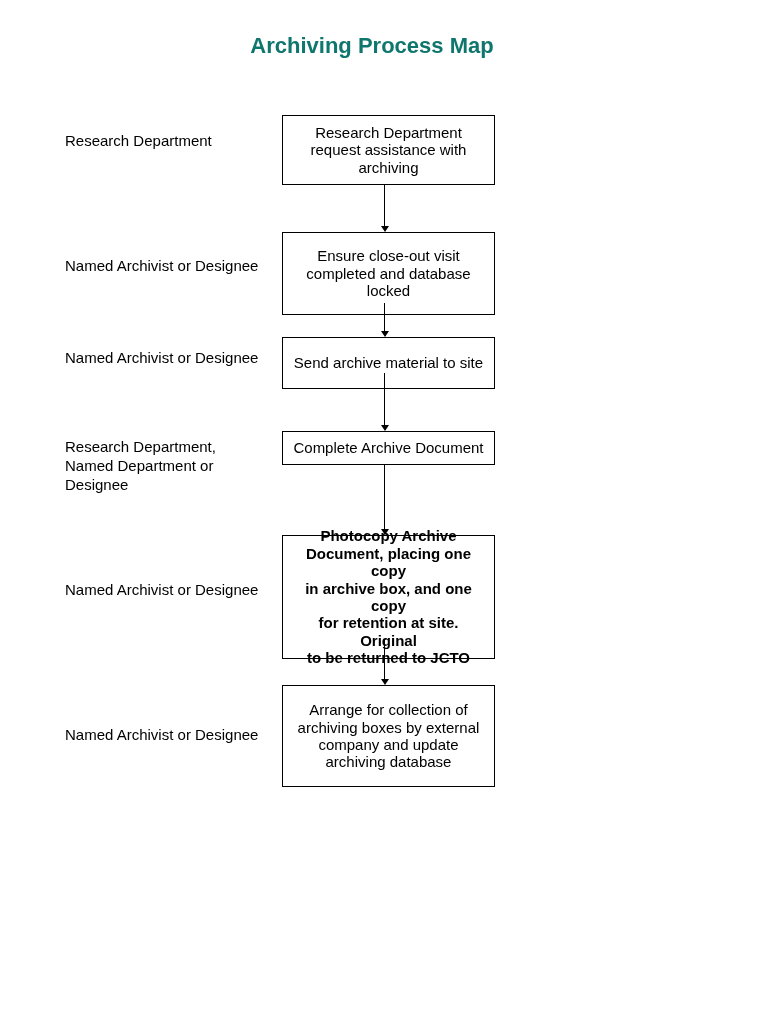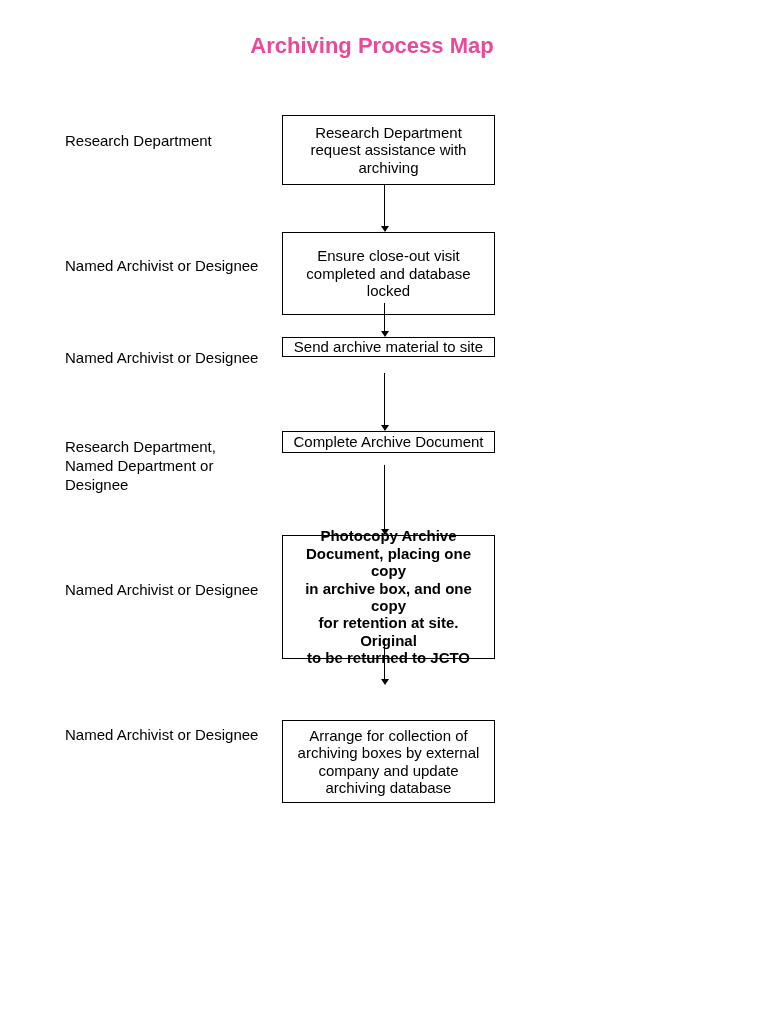--- a/index.html
+++ b/index.html
@@ -18,21 +18,21 @@
   }
   .title {
     position: absolute;
     top: 33px;
     left: 0;
     width: 744px;
     text-align: center;
     font-size: 22px;
     font-weight: bold;
     line-height: 26px;
-    color: #ec4899;
+    color: #0f766e;
   }
   .actor {
     position: absolute;
     left: 65px;
     width: 205px;
     font-size: 15px;
     line-height: 19px;
     white-space: pre-line;
     color: #000000;
   }
@@ -80,24 +80,24 @@
   }
   
   .actor-0 { top: 131px; }
   .actor-1 { top: 256px; }
   .actor-2 { top: 348px; }
   .actor-3 { top: 437px; }
   .actor-4 { top: 580px; }
   .actor-5 { top: 725px; }
   .box-0 { top: 115px; height: 70px; }
   .box-1 { top: 232px; height: 83px; }
-  .box-2 { top: 337px; height: 20px; }
-  .box-3 { top: 431px; height: 22px; }
+  .box-2 { top: 337px; height: 52px; }
+  .box-3 { top: 431px; height: 34px; }
   .box-4 { top: 535px; height: 124px; font-weight: bold; }
-  .box-5 { top: 720px; height: 83px; }
+  .box-5 { top: 685px; height: 102px; }
   .conn-0 { top: 185px; height: 47px; }
   .conn-1 { top: 303px; height: 34px; }
   .conn-2 { top: 373px; height: 58px; }
   .conn-3 { top: 465px; height: 70px; }
   .conn-4 { top: 640px; height: 45px; }
 </style>
 </head>
 <body>
 
 <div class="page">

